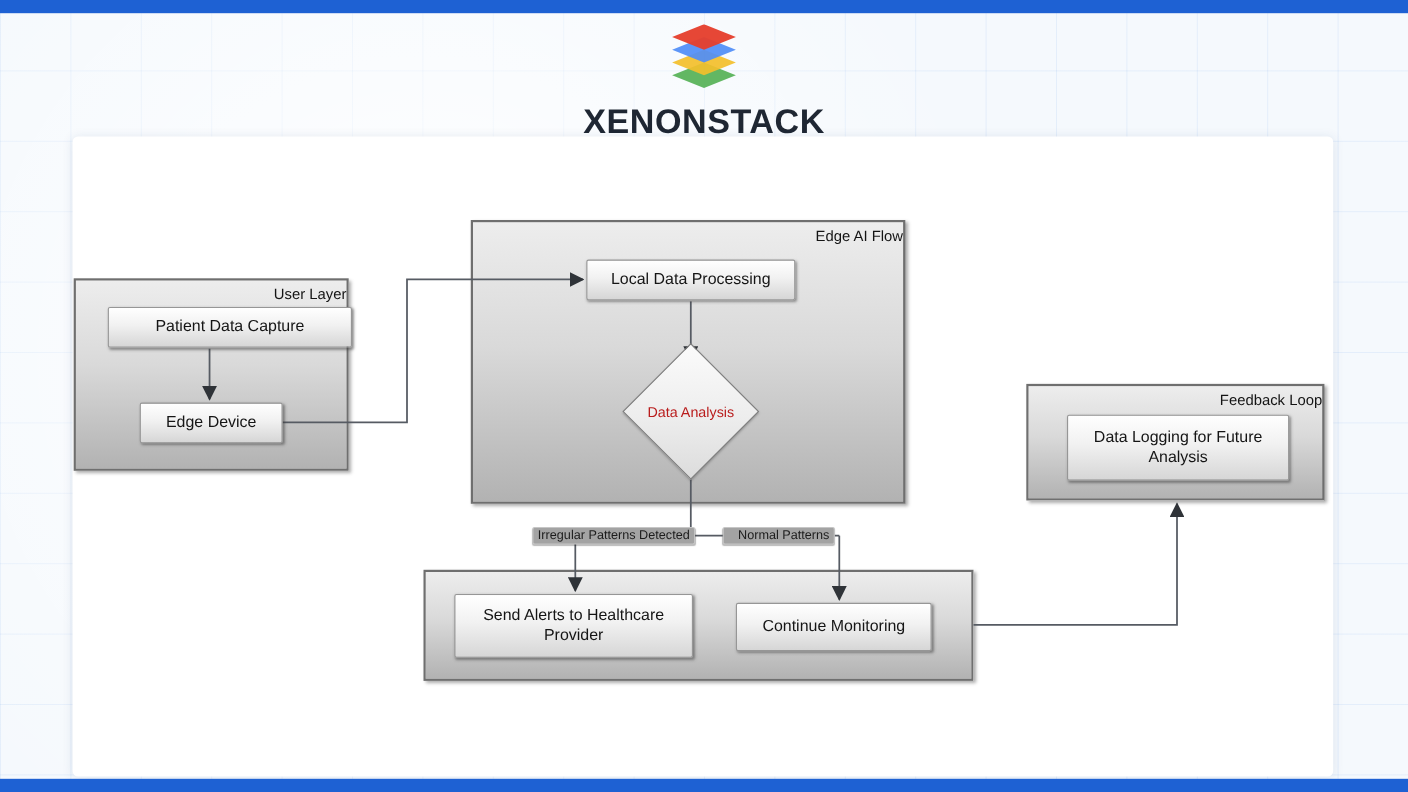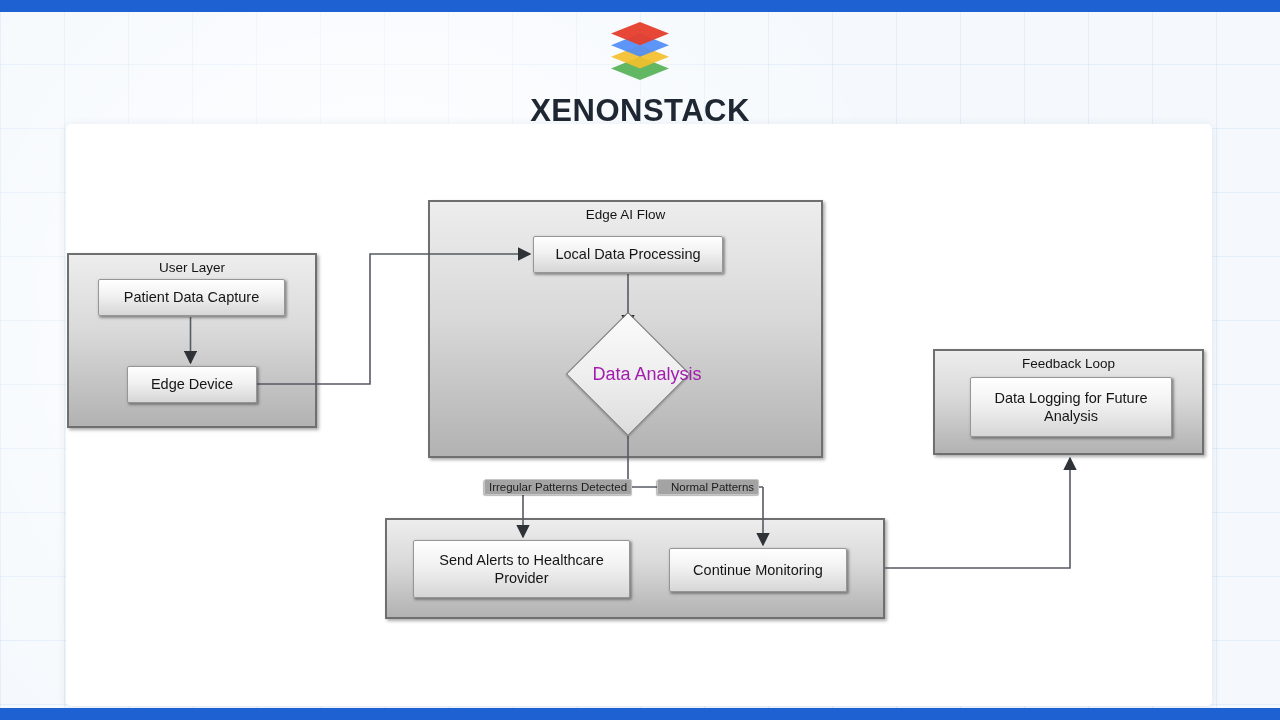--- a/index.html
+++ b/index.html
@@ -37,56 +37,56 @@
 
   
   .group {
     position:absolute;
     background:linear-gradient(to bottom,#ededed 0%,#d9d9d9 45%,#b2b2b2 100%);
     border:2px solid #6f6f6f;
     box-shadow:2px 2px 3px rgba(70,70,70,0.45);
   }
   .group-title {
     position:absolute; top:5px; left:0; width:100%;
-    text-align:center; font-size:13.5px; color:#141414;
+    text-align:right; font-size:13.5px; color:#141414;
   }
   .g-user     { left:1px;   top:129px; width:250px; height:175px; }
   .g-edgeai   { left:362px; top:76px;  width:395px; height:258px; }
   .g-actions  { left:319px; top:394px; width:500px; height:101px; }
   .g-feedback { left:867px; top:225px; width:271px; height:106px; }
 
   
   .node {
     position:absolute;
     background:linear-gradient(to bottom,#ffffff 0%,#f1f1f1 45%,#d6d6d6 100%);
     border:1px solid #969696; border-radius:2px;
     box-shadow:1.5px 1.5px 2.5px rgba(55,55,55,0.5);
     display:flex; align-items:center; justify-content:center;
     text-align:center; font-size:14.5px; color:#151515; line-height:1.25;
     padding:2px 20px;
   }
-  .n-patient  { left:32px;  top:155px; width:187px; height:37px; }
+  .n-patient  { left:32px;  top:155px; width:222px; height:37px; }
   .n-edgedev  { left:61px;  top:242px; width:130px; height:37px; }
   .n-ldp      { left:467px; top:112px; width:190px; height:37px; }
   .n-alerts   { left:347px; top:416px; width:217px; height:58px; }
   .n-monitor  { left:603px; top:424px; width:178px; height:44px; }
   .n-logging  { left:904px; top:253px; width:202px; height:60px; }
 
   
   .diamond-shape {
     position:absolute; left:518px; top:206px; width:88px; height:88px;
     transform:rotate(45deg);
     background:linear-gradient(to bottom right,#fbfbfb 0%,#ededed 55%,#dcdcdc 100%);
     border:1.5px solid #7d7d7d;
     box-shadow:1px 1px 2px rgba(70,70,70,0.35);
   }
   .diamond-label {
-    position:absolute; left:521px; top:240px; width:120px; height:20px;
+    position:absolute; left:502px; top:240px; width:120px; height:20px;
     display:flex; align-items:center; justify-content:center;
-    font-size:18px; color:#a21caf;
+    font-size:13px; color:#b91c1c;
   }
 
   .edges-svg { position:absolute; left:0; top:0; width:1146px; height:582px; }
 
   .edge-label {
     position:absolute; transform:translate(-50%,-50%);
     background:#a3a3a3; border:1px solid #c6c6c6; border-radius:2px;
     box-shadow:0 1px 1px rgba(0,0,0,0.28);
     font-size:11.5px; color:#1c1c1c; padding:1px 4px; white-space:nowrap;
   }

